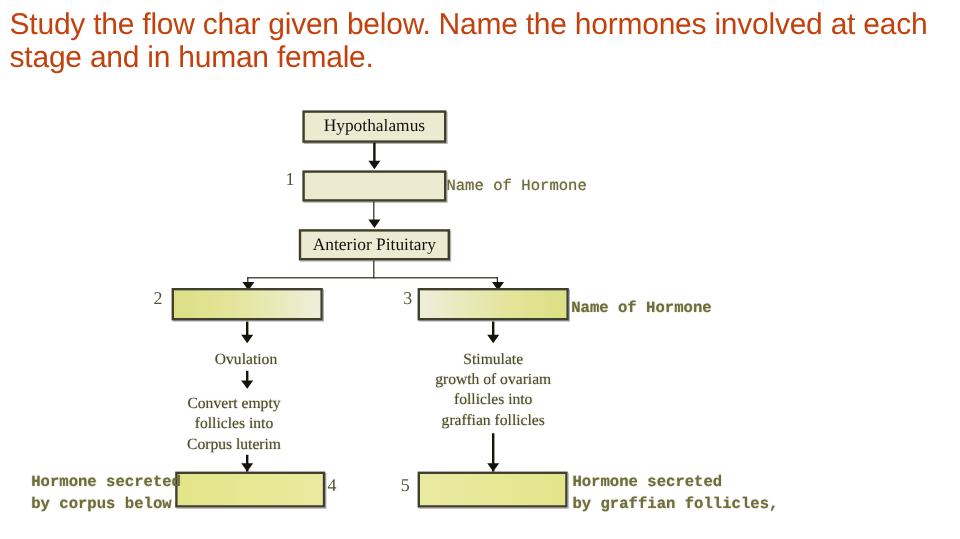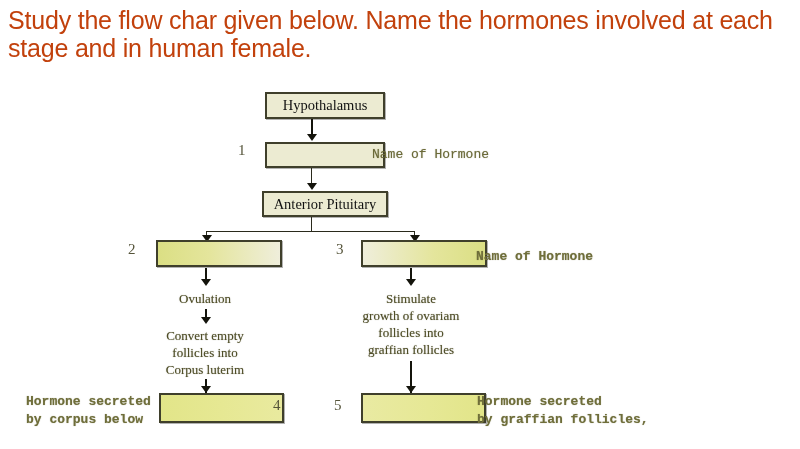--- a/index.html
+++ b/index.html
@@ -43,21 +43,20 @@
     border: 2px solid #3f3f2b;
     background: #ecebd2;
     font-family: "Liberation Serif", serif;
     font-size: 14.5px;
     color: #111111;
     display: flex;
     align-items: center;
     justify-content: center;
     text-align: center;
     box-shadow: 1px 1px 0 rgba(0,0,0,0.30);
-    margin-left: 13px;
   }
 
   
   .grad-l {
     background: linear-gradient(to right, #dbdf84 0%, #e4e59c 42%, #efeedb 100%);
   }
   .grad-r {
     background: linear-gradient(to right, #efeedb 0%, #e4e59c 58%, #dbdf84 100%);
   }
   .solid-y {
@@ -163,21 +162,21 @@
   </div>
   <div class="olive" style="left:476px; top:166px;">Name of Hormone</div>
 
   <div class="vline" style="left:205px; top:186px; height:16px;"></div>
   <div class="arrowhead" style="left:201px; top:197px;"></div>
   <div class="stepflow" style="left:155px; top:208px; width:100px;">Ovulation</div>
 
   <div class="vline" style="left:205px; top:227px; height:13px;"></div>
   <div class="arrowhead" style="left:201px; top:235px;"></div>
 
-  <div class="stepflow" style="left:145px; top:245px; width:120px;text-align:center;">
+  <div class="stepflow" style="left:135px; top:245px; width:120px;text-align:center;">
     <div>Convert empty</div>
     <div>follicles into</div>
     <div>Corpus luterim</div>
   </div>
 
   <div class="vline" style="left:205px; top:297px; height:14px;"></div>
   <div class="arrowhead" style="left:201px; top:304px;"></div>
 
   <div class="node solid-y" style="left:146px; top:311px; width:125px; height:30px;">
     <span></span>

